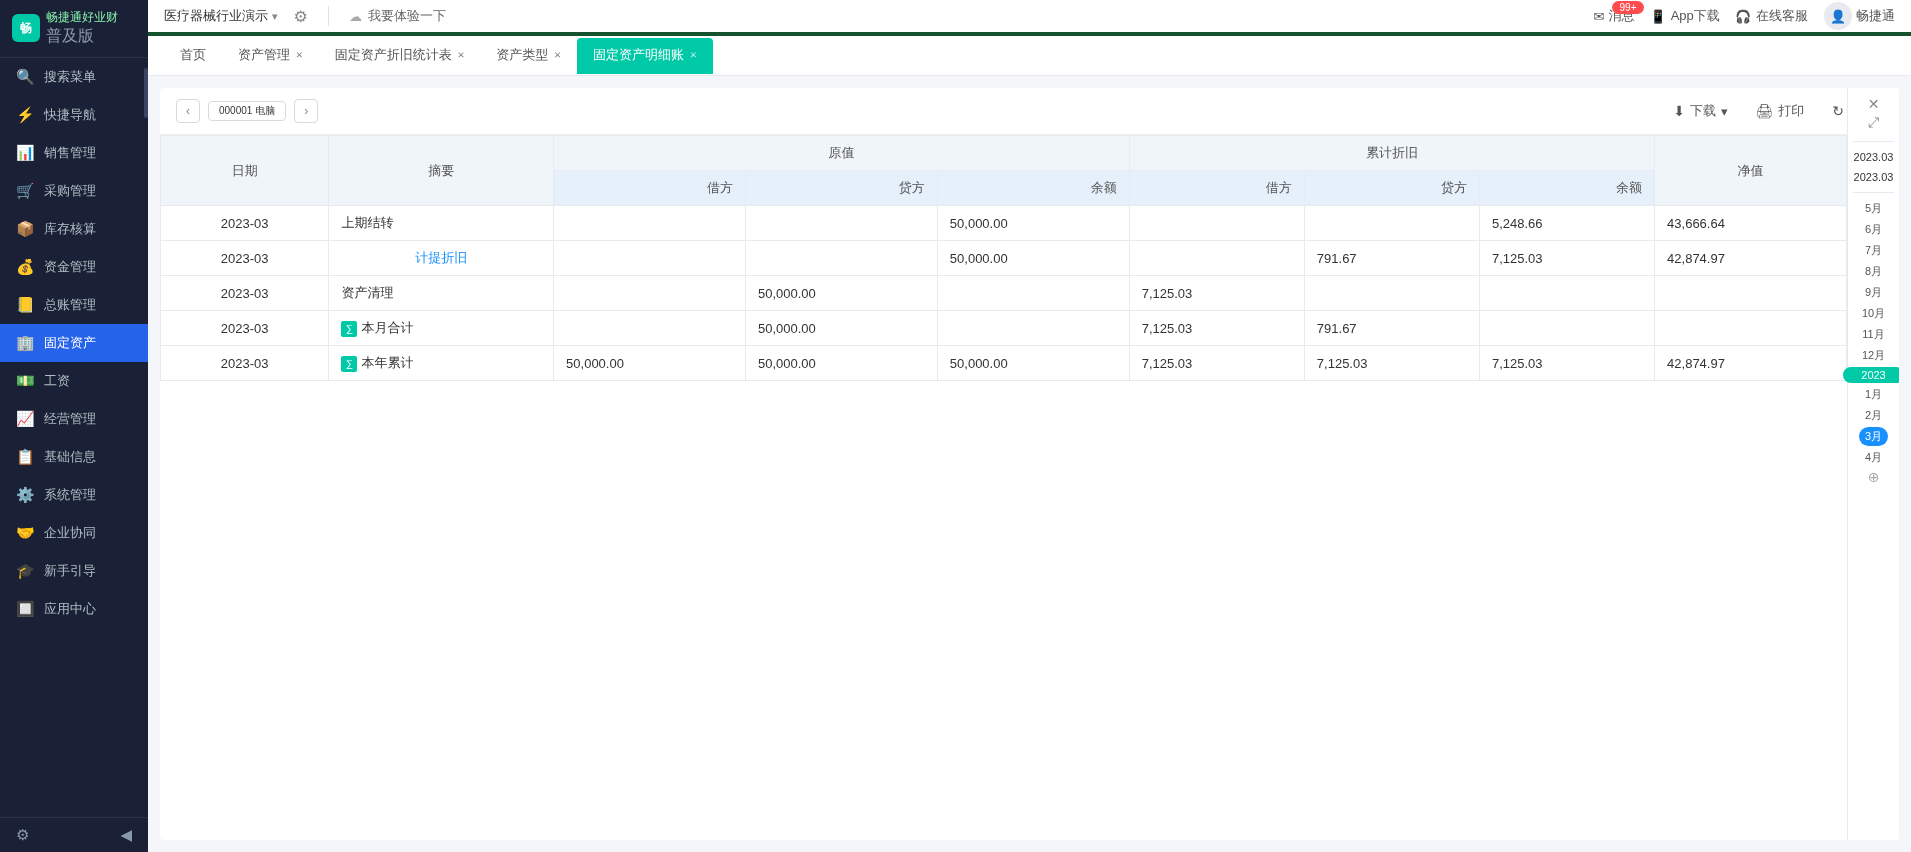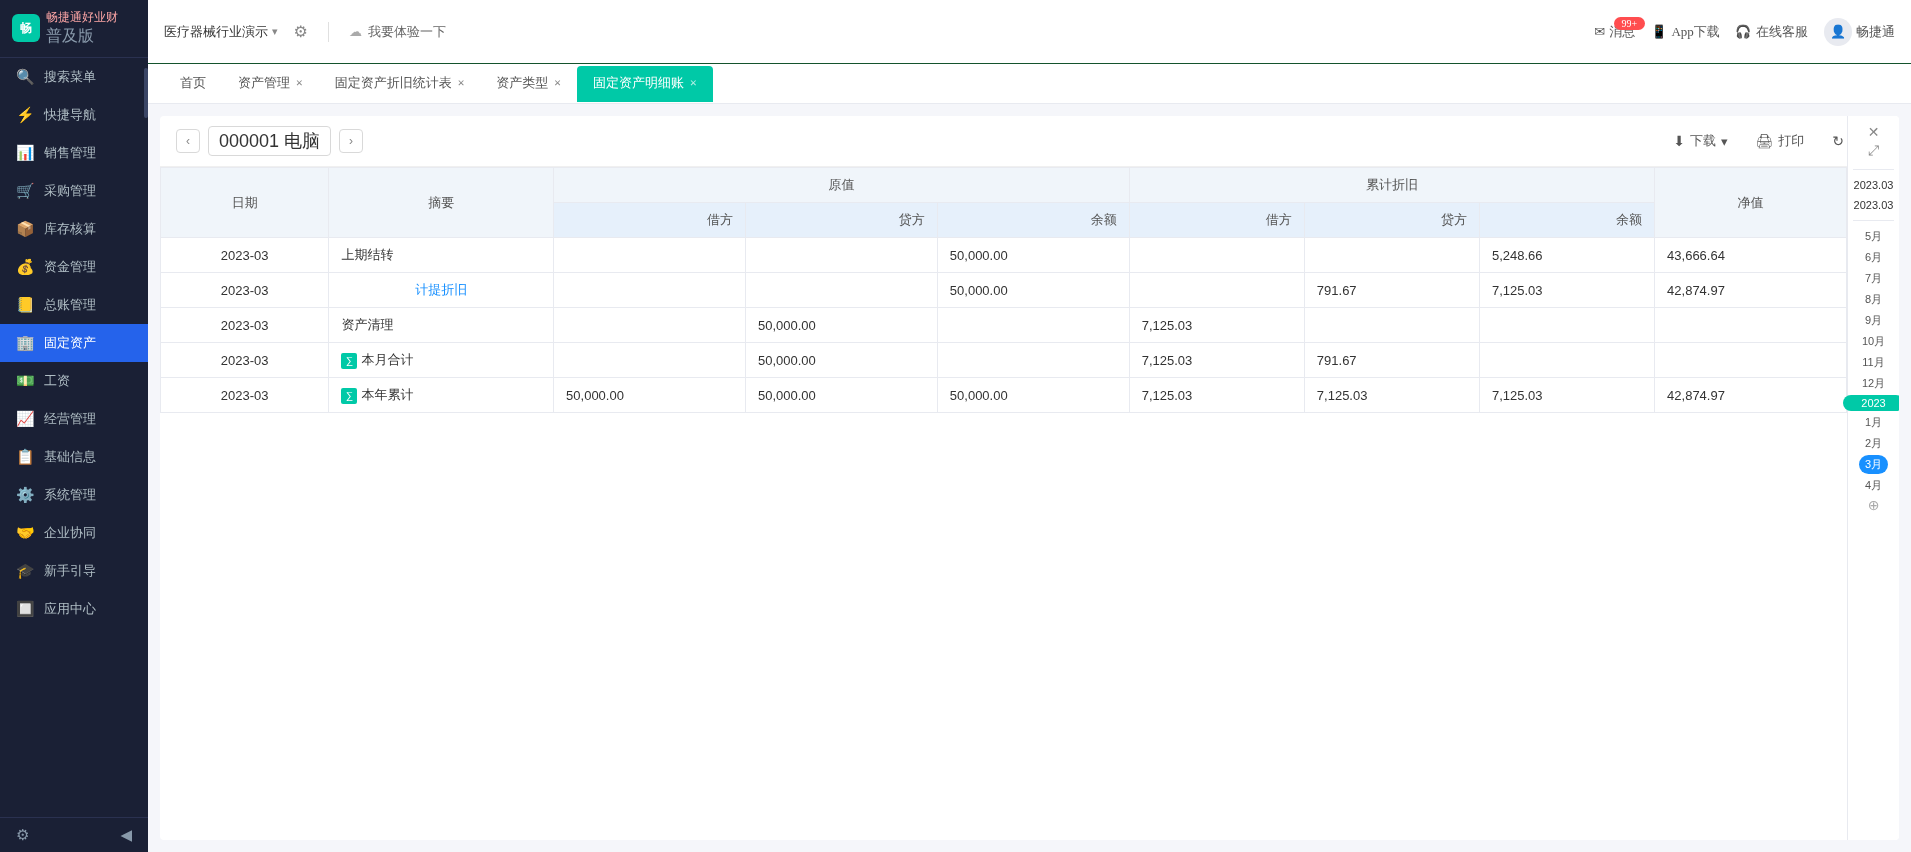--- a/index.html
+++ b/index.html
@@ -24,21 +24,21 @@
       gap: 6px;
       min-height: 48px;
     }
     .sidebar-logo-icon {
       width: 28px; height: 28px;
       background: #00c9a7;
       border-radius: 6px;
       display: flex; align-items: center; justify-content: center;
       color: white; font-size: 12px; font-weight: bold;
     }
-    .sidebar-logo-text { font-size: 12px; color: #fca5a5; line-height: 1.3; }
+    .sidebar-logo-text { font-size: 12px; color: #86efac; line-height: 1.3; }
     .sidebar-logo-sub { font-size: 16px; color: #8899aa; }
     .sidebar-scroll { flex: 1; overflow-y: auto; }
     .sidebar-scroll::-webkit-scrollbar { width: 4px; }
     .sidebar-scroll::-webkit-scrollbar-thumb { background: #3a4565; border-radius: 2px; }
     .sidebar-item {
       display: flex; align-items: center; gap: 10px;
       padding: 10px 16px;
       cursor: pointer; color: #b0bec5; font-size: 13px;
       transition: background 0.2s;
     }
@@ -57,27 +57,26 @@
       flex: 1;
       display: flex;
       flex-direction: column;
       overflow: hidden;
       background: #f5f6fa;
     }
 
     
     .topbar {
       background: #fff;
-      height: 64px;
+      height: 36px;
       display: flex;
       align-items: center;
       padding: 0 16px;
-      border-bottom: 1px solid #14532d;
+      border-bottom: 4px solid #14532d;
       gap: 12px;
-      font-family: Liberation Serif, serif;
     }
     .topbar-company {
       display: flex; align-items: center; gap: 4px;
       font-size: 13px; color: #333; cursor: pointer;
     }
     .topbar-company-arrow { color: #888; font-size: 11px; }
     .topbar-settings { color: #888; cursor: pointer; font-size: 16px; margin-left: 4px; }
     .topbar-divider { width: 1px; height: 20px; background: #e0e0e0; margin: 0 8px; }
     .topbar-experience { display: flex; align-items: center; gap: 6px; color: #666; font-size: 13px; cursor: pointer; }
     .topbar-experience-icon { color: #aaa; }
@@ -142,21 +141,21 @@
       width: 24px; height: 24px;
       border: 1px solid #d9d9d9;
       border-radius: 4px;
       display: flex; align-items: center; justify-content: center;
       cursor: pointer; color: #888; font-size: 12px;
     }
     .asset-tag {
       border: 1px solid #d9d9d9;
       border-radius: 4px;
       padding: 2px 10px;
-      font-size: 18px;
+      font-size: 10px;
       color: #333;
       background: #fff;
     }
     .toolbar-right { margin-left: auto; display: flex; align-items: center; gap: 12px; }
     .toolbar-btn {
       display: flex; align-items: center; gap: 5px;
       color: #555; font-size: 13px; cursor: pointer;
       padding: 4px 8px;
       border-radius: 4px;
     }

